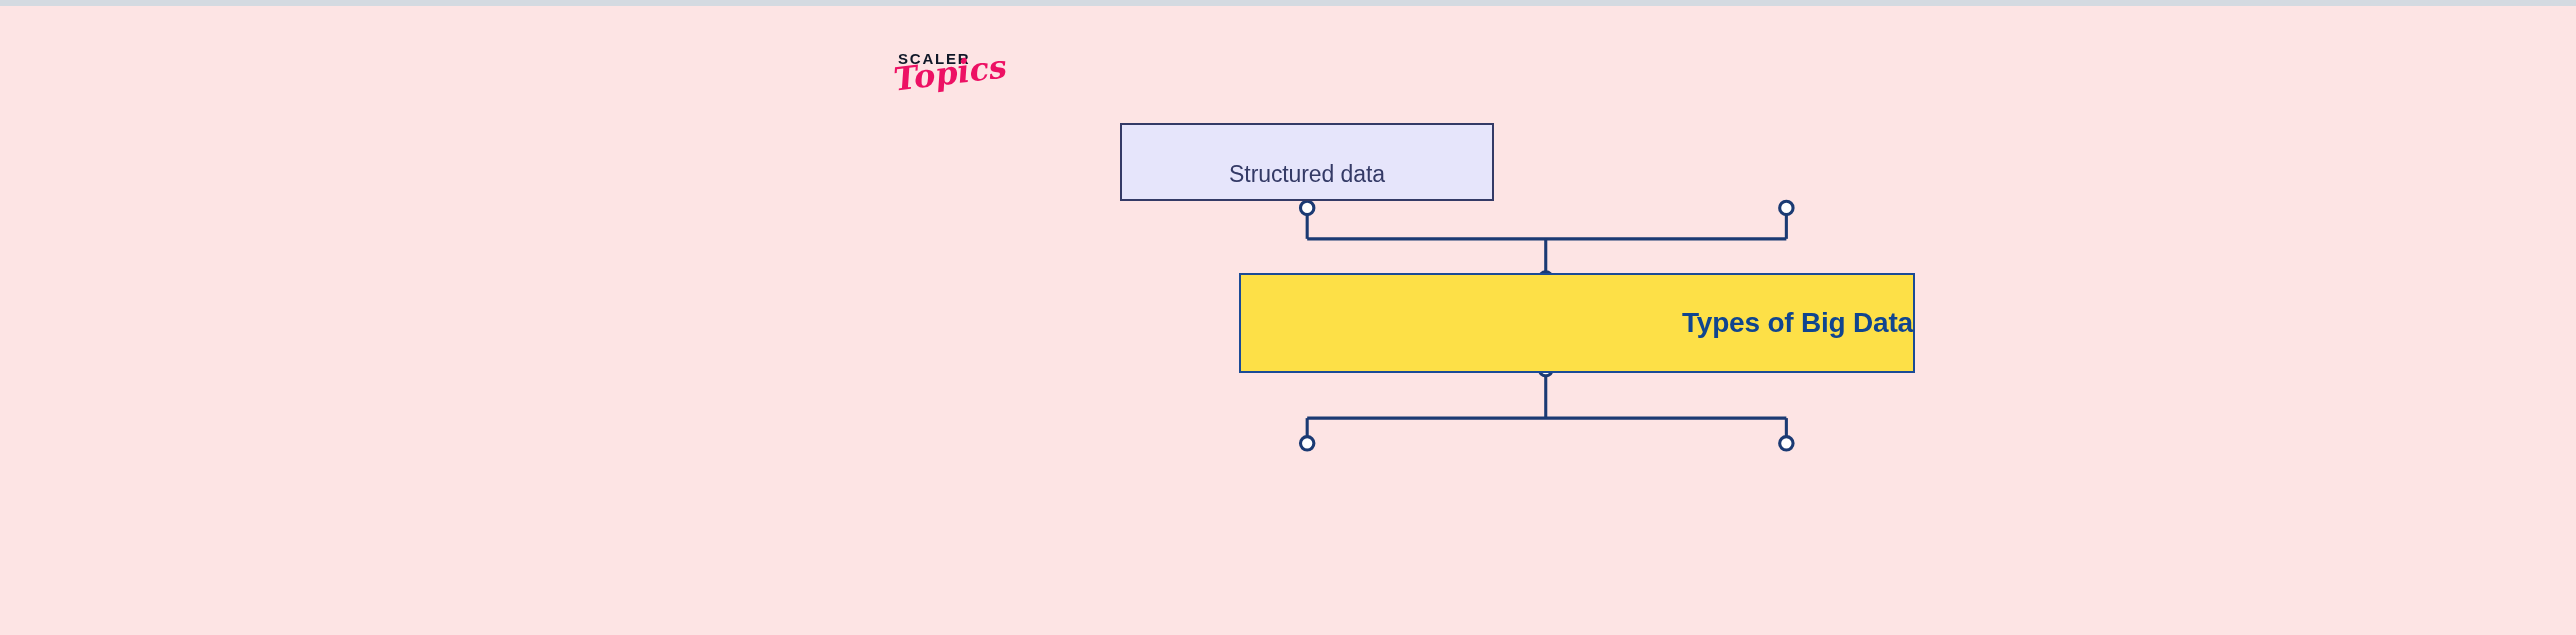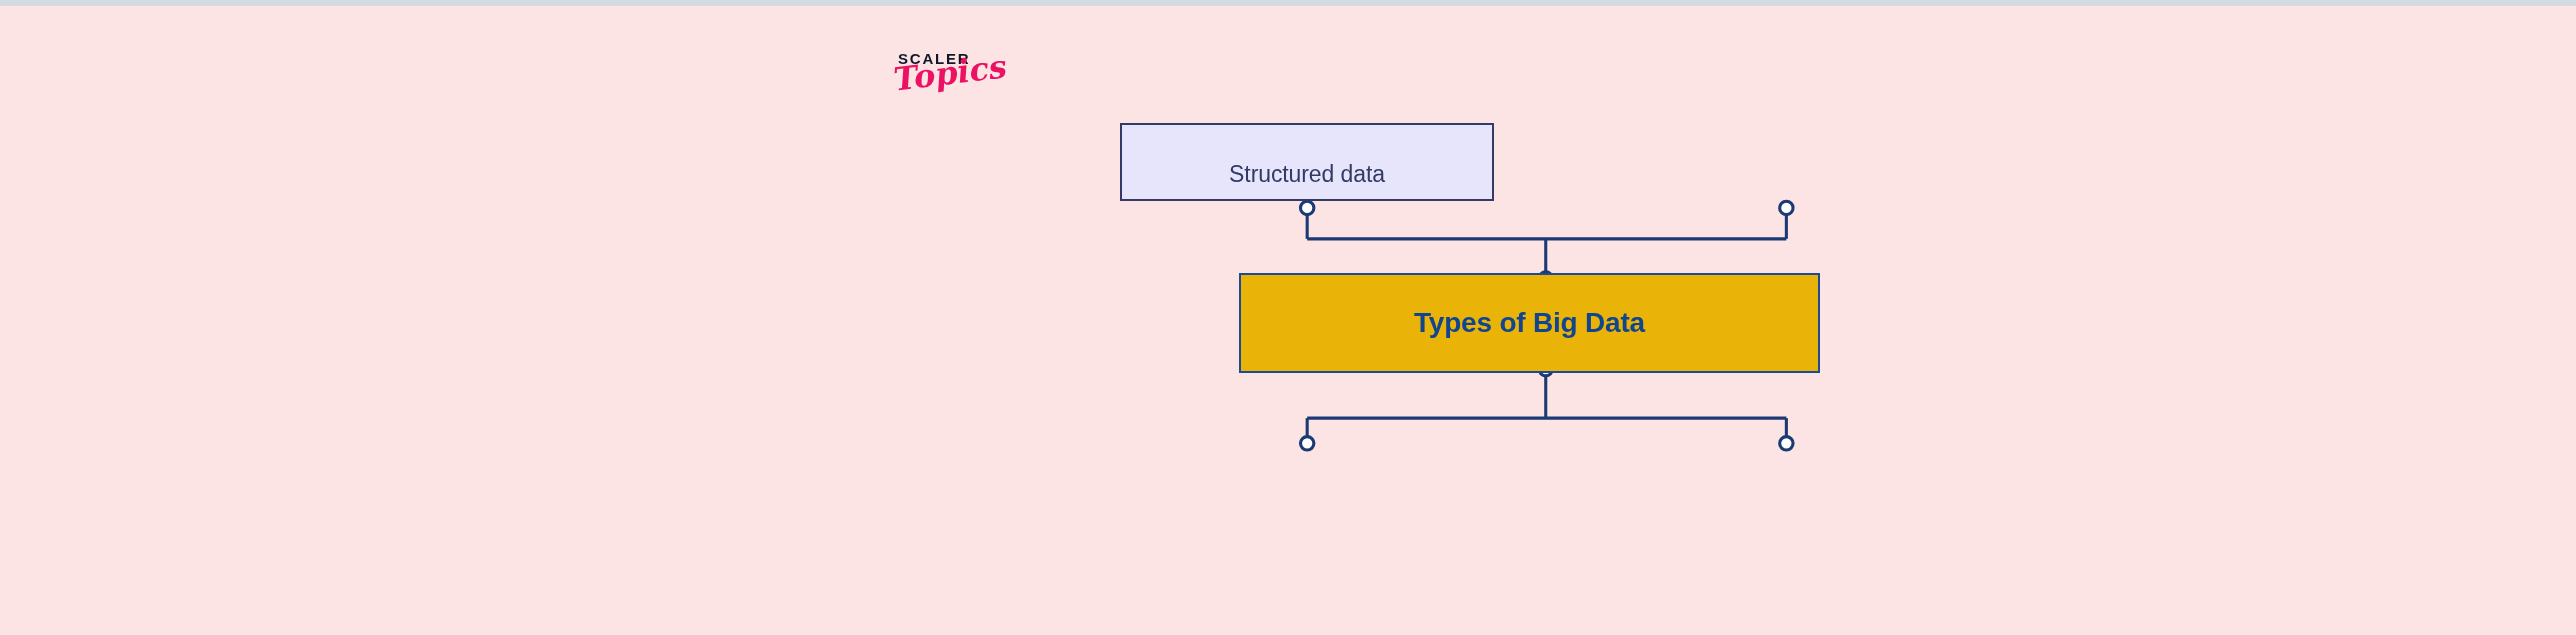--- a/index.html
+++ b/index.html
@@ -106,24 +106,25 @@
   .node-leaf .node-label {
     font-family: "Liberation Sans", sans-serif;
     font-size: 23px;
     font-weight: 400;
     color: #343a66;
     letter-spacing: -0.1px;
     white-space: nowrap;
     margin-top: 25px;
   }
   .node-root {
-    background: #eab308;
+    background: #fde047;
     border: 2.6px solid #1b4b96;
-    width: 581px;
+    width: 676px;
     height: 100px;
+    justify-content: flex-end;
   }
   .node-root .node-label {
     font-family: "Liberation Sans", sans-serif;
     font-size: 28px;
     font-weight: 700;
     color: #10458f;
     letter-spacing: -0.2px;
     white-space: nowrap;
   }
 

